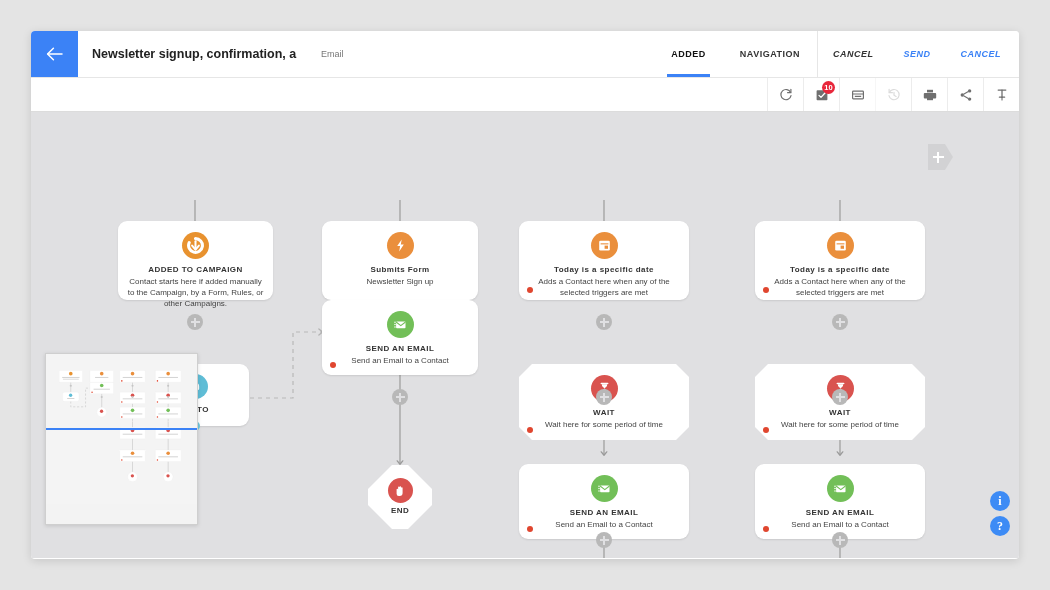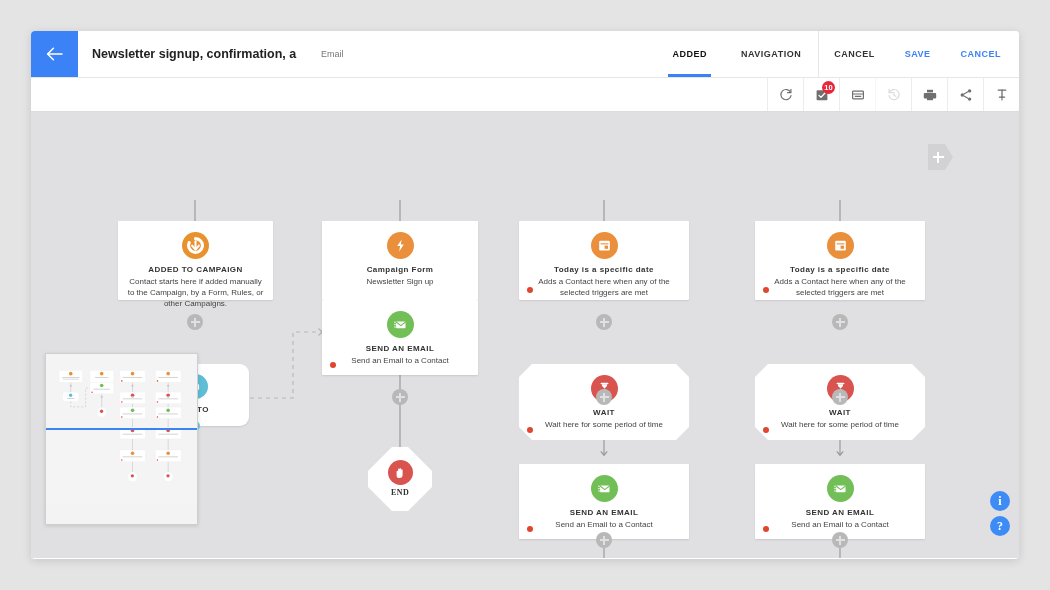--- a/index.html
+++ b/index.html
@@ -80,20 +80,21 @@
   .header-tab.active::after {
     content: "";
     position: absolute;
     left: 13px; right: 13px; bottom: 0;
     height: 3px;
     background: #3b82f6;
   }
   #header-actions {
     display: flex; align-items: stretch;
     flex: 0 0 auto;
+    font-style: italic;
   }
   .header-action {
     display: flex; align-items: center;
     padding: 0 15px;
     font-size: 9px;
     font-weight: bold;
     letter-spacing: 0.5px;
     color: #333;
     cursor: pointer;
   }
@@ -150,21 +151,21 @@
 
   
   .node {
     position: absolute;
     background: #ffffff;
     box-shadow: 0 1px 2px rgba(0,0,0,0.10);
     cursor: pointer;
     text-align: center;
     padding-top: 11px;
   }
-  .node.rect { border-radius: 1px; }
+  .node.rect { border-radius: 9px; }
   .node.rounded { border-radius: 9px; }
   .node.octagon {
     box-shadow: none;
     -webkit-clip-path: polygon(13px 0,calc(100% - 13px) 0,100% 13px,100% calc(100% - 13px),calc(100% - 13px) 100%,13px 100%,0 calc(100% - 13px),0 13px);
     clip-path: polygon(13px 0,calc(100% - 13px) 0,100% 13px,100% calc(100% - 13px),calc(100% - 13px) 100%,13px 100%,0 calc(100% - 13px),0 13px);
   }
   .node.octagon-end {
     box-shadow: none;
     -webkit-clip-path: polygon(24px 0,calc(100% - 24px) 0,100% 24px,100% calc(100% - 24px),calc(100% - 24px) 100%,24px 100%,0 calc(100% - 24px),0 24px);
     clip-path: polygon(24px 0,calc(100% - 24px) 0,100% 24px,100% calc(100% - 24px),calc(100% - 24px) 100%,24px 100%,0 calc(100% - 24px),0 24px);
@@ -351,21 +352,21 @@
       <div id="campaign-status">Email</div>
     </div>
 
     <div id="header-tabs">
       <div class="header-tab active">ADDED</div>
       <div class="header-tab">NAVIGATION</div>
     </div>
 
     <div id="header-actions">
       <div class="header-action">CANCEL</div>
-      <div class="header-action link">SAVE</div>
+      <div class="header-action link">SEND</div>
       <div class="header-action link last">CANCEL</div>
     </div>
   </div>
 
   <div id="toolbar">
 
     <div class="toolbar-btn">
       <span>
         <svg width="14" height="14" viewBox="0 0 14 14">
           <path d="M11.6 4.4 A5.1 5.1 0 1 0 12 7.6" fill="none" stroke="#6f6f6f" stroke-width="1.2" stroke-linecap="round"></path>
@@ -477,21 +478,21 @@
       <div class="node-title">ADDED TO CAMPAIGN</div>
       <div class="node-desc">Contact starts here if added manually to the Campaign, by a Form, Rules, or other Campaigns.</div>
     </div>
 
     <div class="node rect" style="left:291px; top:109px; width:156px; height:79px;">
       <div class="node-icon" style="background:#ea8f3c;">
         <svg width="15" height="15" viewBox="0 0 15 15">
           <path d="M8.7 1.5 L4.2 8.1 L7.1 8.1 L6.2 13.5 L10.8 6.6 L7.8 6.6 Z" fill="#fff"></path>
         </svg>
       </div>
-      <div class="node-title">Campaign Form</div>
+      <div class="node-title">Submits Form</div>
       <div class="node-desc">Newsletter Sign up</div>
     </div>
 
     <div class="node rect" style="left:488px; top:109px; width:170px; height:79px;">
       <div class="node-icon" style="background:#ea8f3c;">
         <svg width="15" height="15" viewBox="0 0 15 15">
           <rect x="2.2" y="2.8" width="10.6" height="9.8" rx="1.3" fill="#fff"></rect>
           <rect x="3.6" y="5.3" width="7.8" height="1.1" fill="#ea8f3c"></rect>
           <rect x="7.6" y="7.6" width="3.4" height="3.2" fill="#ea8f3c"></rect>
         </svg>
@@ -569,21 +570,21 @@
       </div>
       <div class="node-title">WAIT</div>
       <div class="node-desc">Wait here for some period of time</div>
       <div class="node-dot"></div>
     </div>
 
     <div class="plus-btn" style="left:361px; top:277px;"></div>
     <div class="plus-btn" style="left:565px; top:277px;"></div>
     <div class="plus-btn" style="left:801px; top:277px;"></div>
 
-    <div class="node octagon-end" style="left:337px; top:335px; width:64px; height:64px; padding-top:13px;font-family:Liberation Serif, serif;">
+    <div class="node octagon-end" style="left:337px; top:353px; width:64px; height:64px; padding-top:13px;">
       <div class="node-icon" style="background:#d9534f; width:25px; height:25px; margin-bottom:3px;">
         <svg width="14" height="14" viewBox="0 0 14 14">
           <path d="M3.6 7.6 L3.6 5.6 a0.75 0.75 0 0 1 1.5 0 L5.1 3.2 a0.75 0.75 0 0 1 1.5 0 L6.6 2.9 a0.75 0.75 0 0 1 1.5 0 L8.1 3.9 a0.75 0.75 0 0 1 1.5 0 L9.6 9.1 a3 3 0 0 1 -3 3 L5.8 12.1 a2.4 2.4 0 0 1 -2.2 -2.4 Z" fill="#fff"></path>
         </svg>
       </div>
       <div class="node-title">END</div>
     </div>
 
     <div class="node rect" style="left:488px; top:352px; width:170px; height:75px;">
       <div class="node-icon" style="background:#72bf58;">

